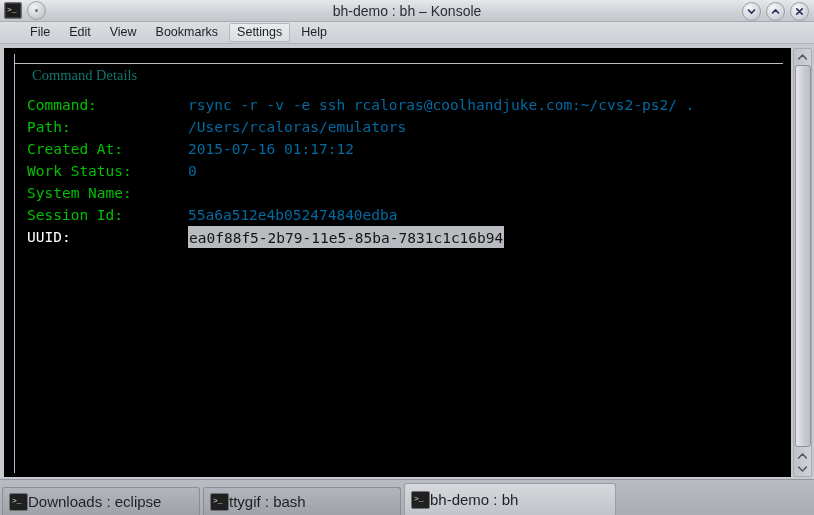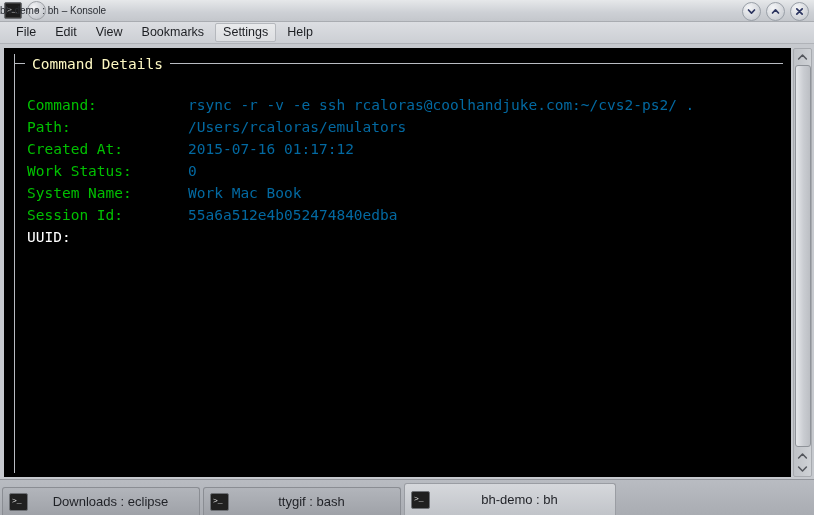--- a/index.html
+++ b/index.html
@@ -70,22 +70,22 @@
     position: absolute;
     left: 50%; top: 50%;
     width: 3px; height: 3px;
     margin: -1.5px 0 0 -1.5px;
     border-radius: 50%;
     background: #6b6f75;
   }
   .title-text {
     position: absolute;
     left: 0; right: 0;
-    text-align: left;
-    font-size: 10px;
+    text-align: center;
+    font-size: 14px;
     color: #2a2d33;
     pointer-events: none;
   }
   .tb-right {
     position: absolute;
     right: 5px; top: 2px;
     display: flex;
     gap: 5px;
   }
   .wbtn {
@@ -100,21 +100,21 @@
   .wbtn svg { display: block; }
 
   
   .menubar {
     height: 22px;
     flex: 0 0 22px;
     background: linear-gradient(#dcdee2, #cccfd4);
     border-bottom: 1px solid #b0b3b8;
     display: flex;
     align-items: center;
-    padding-left: 8px;
+    padding-left: 22px;
     box-sizing: border-box;
   }
   .menuitem {
     font-size: 12.5px;
     color: #1d1f23;
     padding: 2px 8px;
     margin-right: 3px;
     border-radius: 2px;
     line-height: 15px;
   }
@@ -150,27 +150,28 @@
   }
   .frame-top {
     position: absolute;
     left: 0; top: 9px; right: 0;
     height: 1px;
     background: #b9bcc2;
   }
   .frame-title {
     position: absolute;
     left: 10px;
-    top: 1px;
+    top: 12px;
     background: #000;
     padding: 0 7px;
-    color: #fef9c3;
+    color: #0f766e;
     font-size: 14.5px;
     line-height: 19px;
     white-space: nowrap;
+    font-family: Liberation Serif, serif;
   }
   .rows {
     position: absolute;
     left: 12px;
     top: 40px;
     right: 0;
   }
   .row {
     height: 22px;
     line-height: 22px;
@@ -269,22 +270,21 @@
     content: ">_";
     position: absolute;
     left: 2px; top: 0;
     color: #e4e4e4;
     font-family: "Liberation Mono", monospace;
     font-size: 8px;
     line-height: 14px;
   }
   .tab-label {
     flex: 1 1 auto;
-    text-align: center;
-    font-size: 13px;
+    font-size: 15px;
     color: #1f2126;
     white-space: nowrap;
     overflow: hidden;
   }
 </style>
 </head>
 <body>
 
 <div class="window">
 
@@ -344,30 +344,30 @@
             <span class="val">2015-07-16 01:17:12</span>
           </div>
 
           <div class="row">
             <span class="lbl">Work Status:</span>
             <span class="val">0</span>
           </div>
 
           <div class="row">
             <span class="lbl">System Name:</span>
-            <span class="val">Work Mac Book</span>
           </div>
 
           <div class="row">
             <span class="lbl">Session Id:</span>
             <span class="val">55a6a512e4b052474840edba</span>
           </div>
 
           <div class="row">
             <span class="lbl uuid">UUID:</span>
+            <span class="val selected">ea0f88f5-2b79-11e5-85ba-7831c1c16b94</span>
           </div>
 
         </div>
       </div>
     </div>
 
     <div class="scrollbar">
       <div class="sb-arrow">
         <svg width="11" height="8" viewBox="0 0 11 8">
             <path d="M1.6 6 L5.5 2 L9.4 6" fill="none" stroke="#53565c" stroke-width="1.5" stroke-linecap="round" stroke-linejoin="round"></path>

